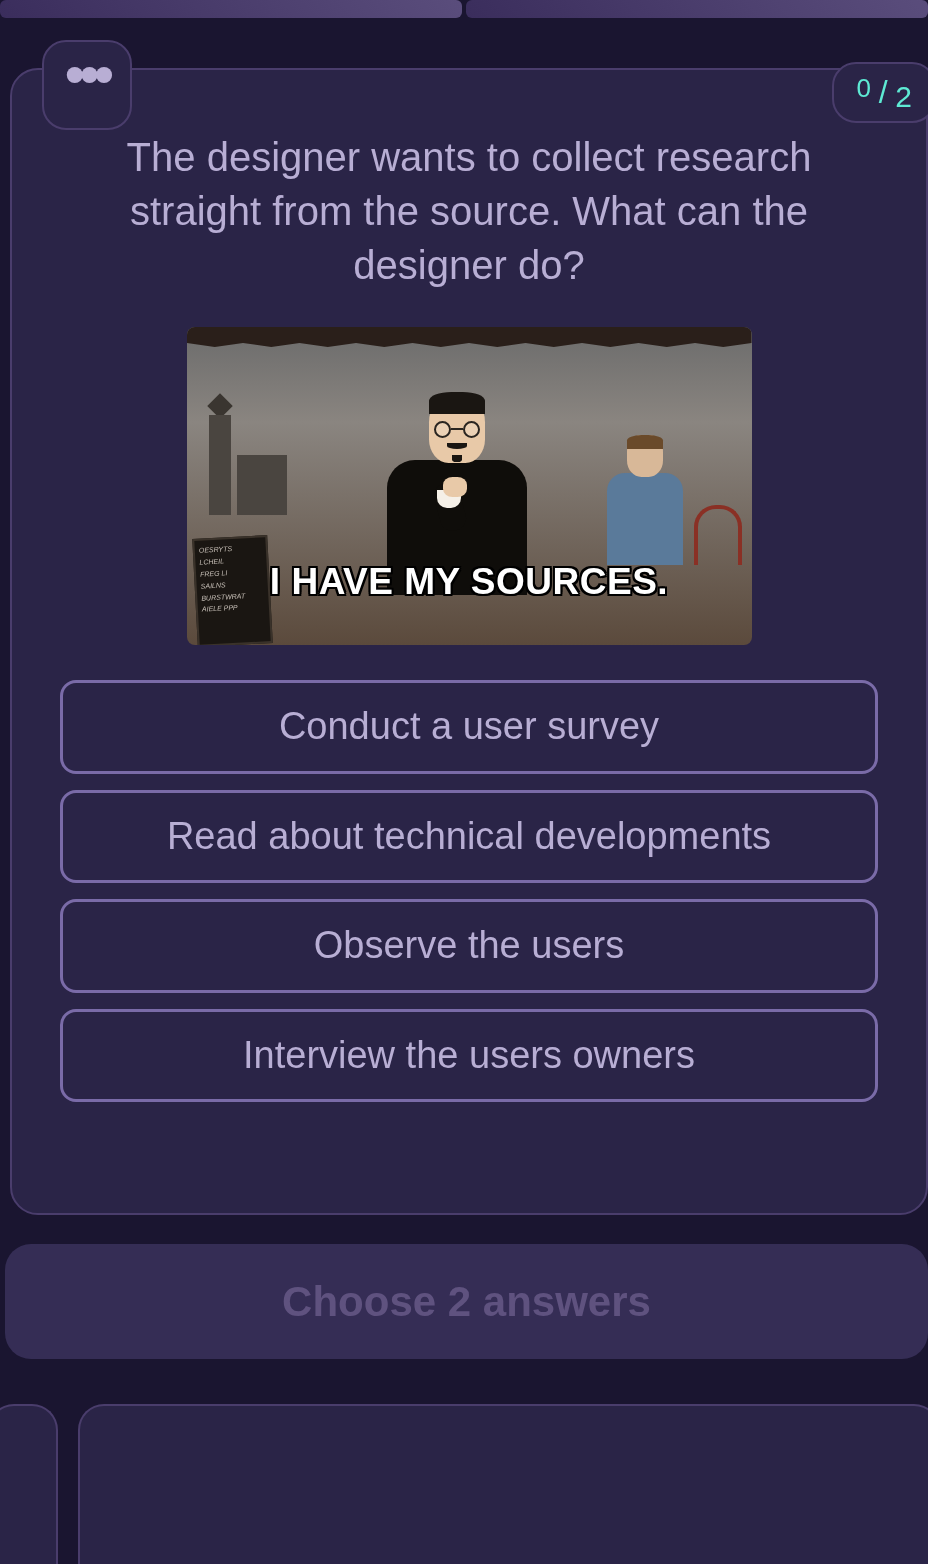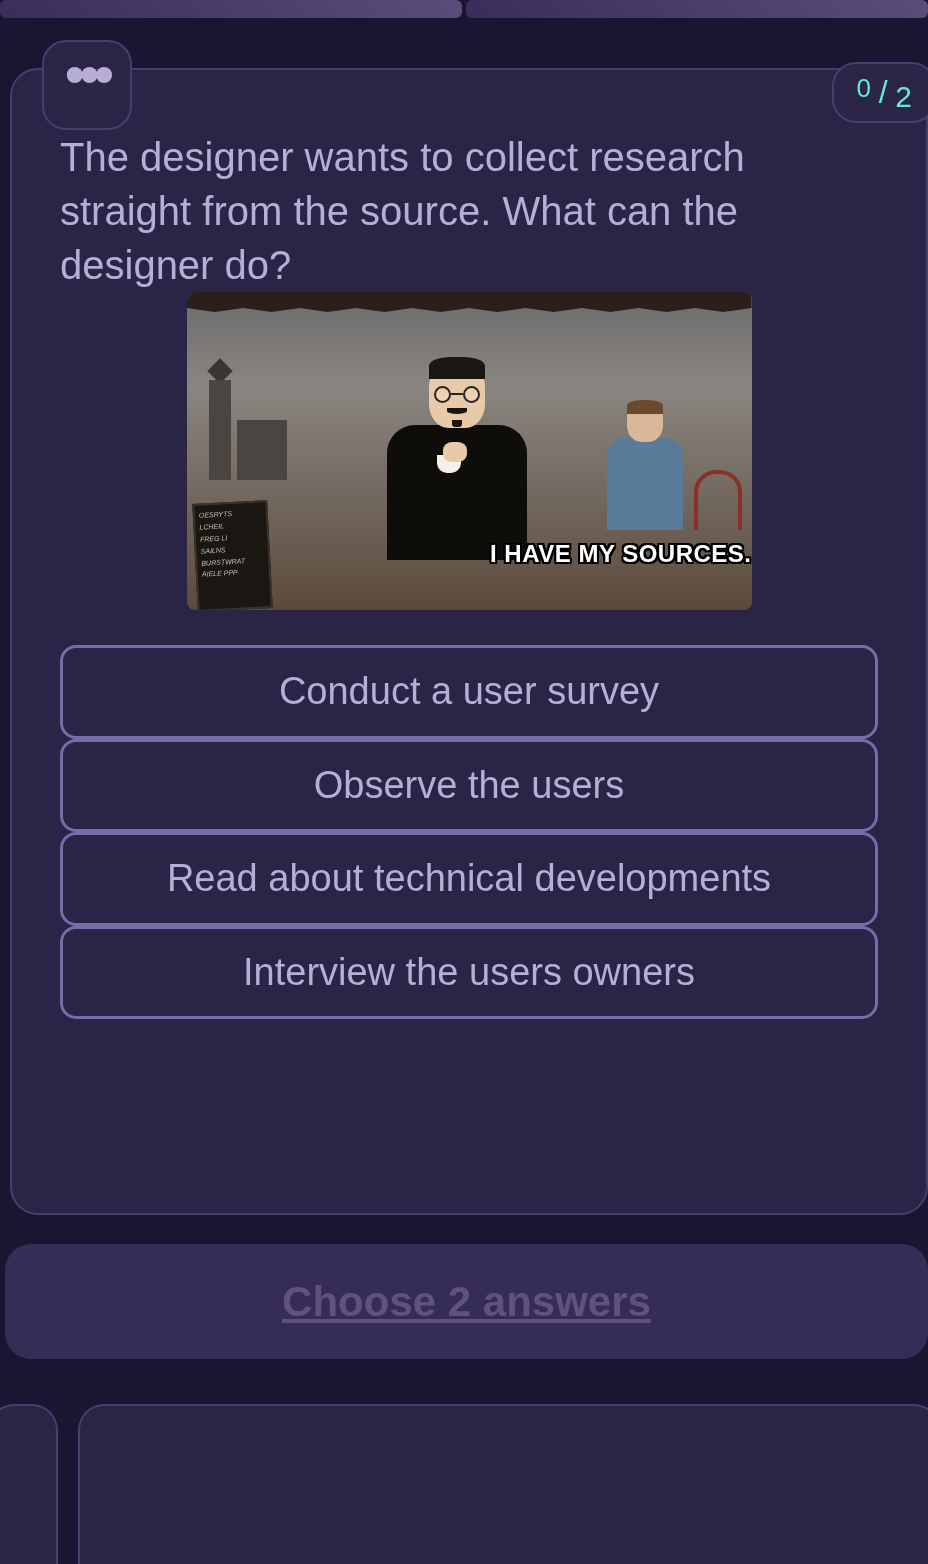--- a/index.html
+++ b/index.html
@@ -80,21 +80,23 @@
       font-size: 32px;
     }
     .score-den {
       font-size: 30px;
       position: relative;
       top: 4px;
     }
     .question-text {
       color: #b8aed4;
       font-size: 40px;
+      text-align: center;
       line-height: 1.35;
+      margin-bottom: 35px;
     }
     .question-image {
       width: 565px;
       height: 318px;
       margin: 0 auto 35px;
       border-radius: 8px;
       overflow: hidden;
       position: relative;
       background: linear-gradient(180deg, #6b6b6b 0%, #8a8580 30%, #5b4a3c 100%);
     }
@@ -311,31 +313,32 @@
       font-size: 7px;
       line-height: 1.7;
       text-align: left;
       font-style: italic;
     }
     .caption {
       position: absolute;
       bottom: 42px;
       left: 0;
       right: 0;
-      text-align: right;
+      text-align: center;
       color: #ffffff;
-      font-size: 24px;
+      font-size: 37px;
       font-weight: 900;
       font-family: Arial, sans-serif;
       letter-spacing: 0.5px;
       text-shadow: 2px 2px 0 #000, -2px -2px 0 #000, 2px -2px 0 #000, -2px 2px 0 #000, 0 2px 0 #000, 0 -2px 0 #000, 2px 0 0 #000, -2px 0 0 #000;
     }
     .answers {
       display: flex;
       flex-direction: column;
+      gap: 16px;
       margin-top: 30px;
     }
     .answer-option {
       border: 3px solid #7a6ba8;
       border-radius: 16px;
       padding: 20px 30px;
       text-align: center;
       color: #b8aed4;
       font-size: 38px;
       line-height: 1.25;
@@ -350,21 +353,20 @@
       height: 115px;
       background: #352d55;
       border-radius: 26px;
       display: flex;
       align-items: center;
       justify-content: center;
       color: #5f527f;
       font-size: 42px;
       font-weight: 600;
       cursor: pointer;
-      text-decoration: underline;
     }
     .bottom-row {
       position: absolute;
       bottom: 0;
       left: 0;
       right: 0;
       height: 160px;
       display: flex;
       gap: 20px;
     }
@@ -432,22 +434,22 @@
       <div class="chalk-line">LCHEIL</div>
       <div class="chalk-line">FREG LI</div>
       <div class="chalk-line">SAILNS</div>
       <div class="chalk-line">BURSTWRAT</div>
       <div class="chalk-line">AIELE PPP</div>
     </div>
     <div class="caption">I HAVE MY SOURCES.</div>
   </div>
   <div class="answers">
     <div class="answer-option">Conduct a user survey</div>
+    <div class="answer-option">Read about technical developments</div>
     <div class="answer-option">Observe the users</div>
-    <div class="answer-option">Read about technical developments</div>
     <div class="answer-option">Interview the users owners</div>
   </div>
 </div>
 
 <div class="submit-button">Choose 2 answers</div>
 
 <div class="bottom-row">
   <div class="bottom-tab bottom-tab-small"></div>
   <div class="bottom-tab bottom-tab-big"></div>
 </div>

